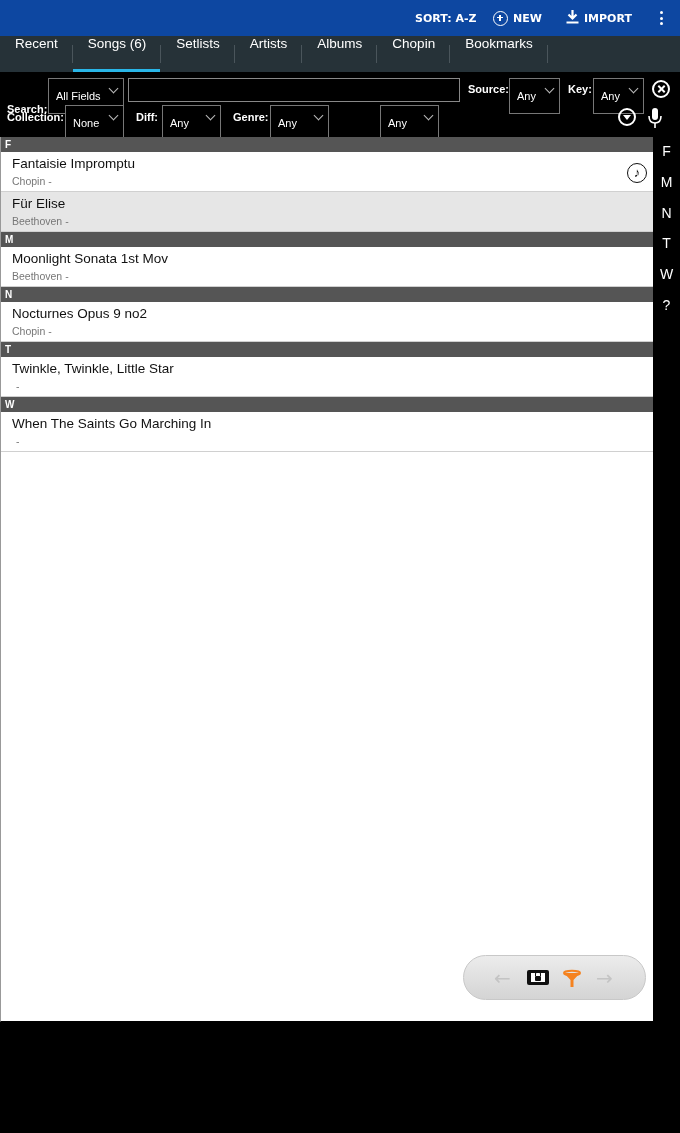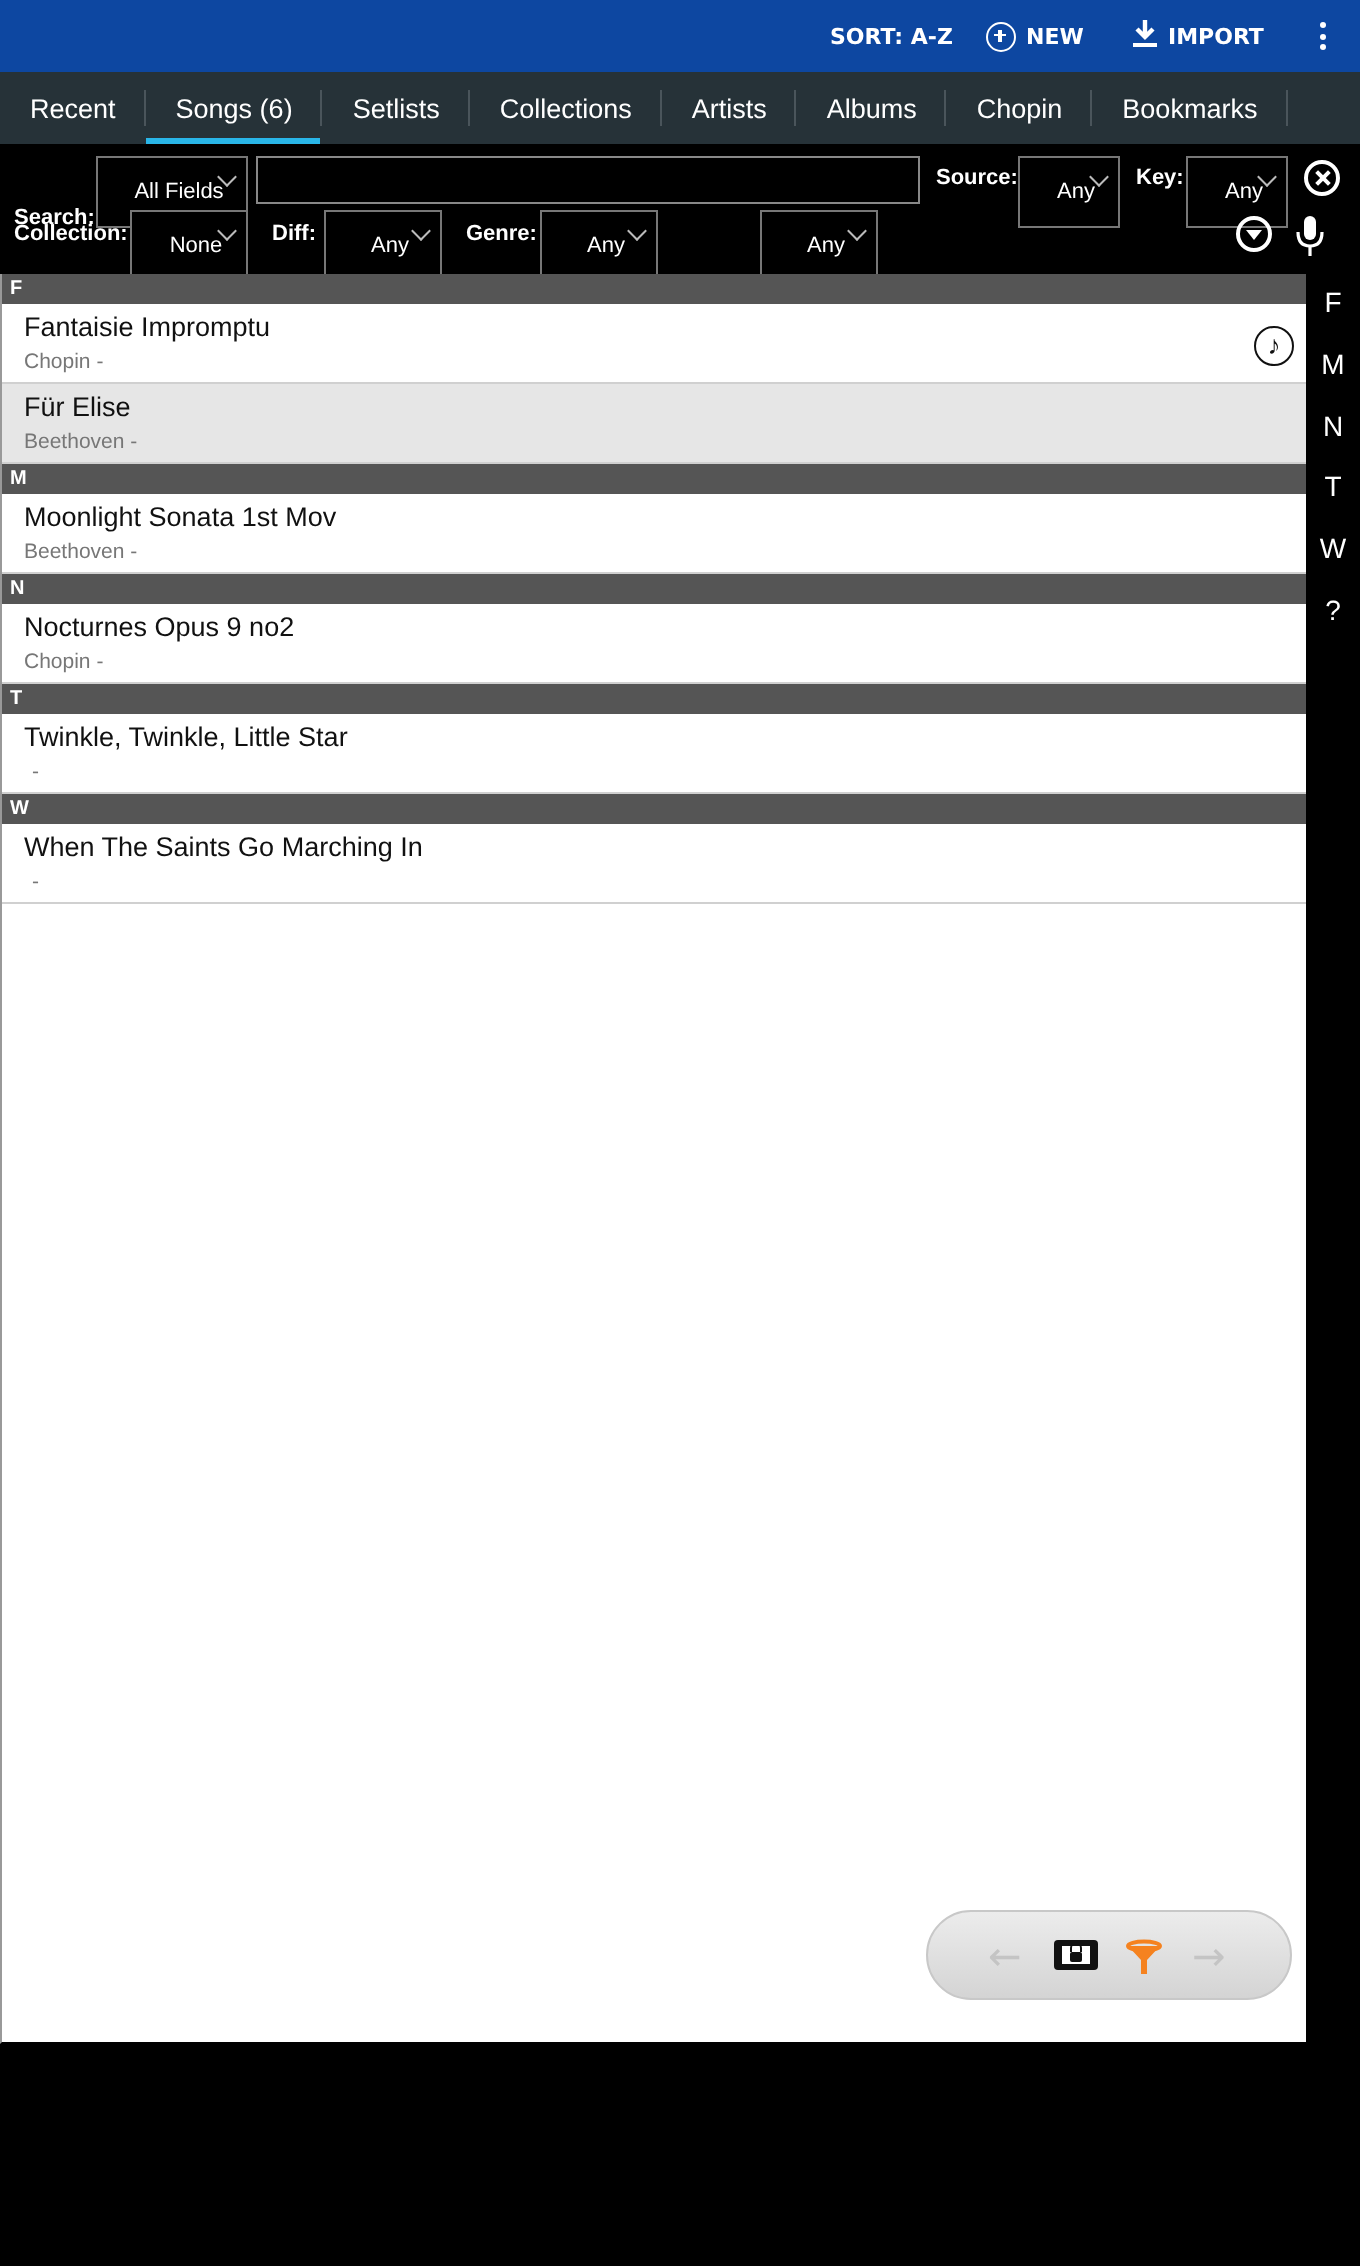--- a/index.html
+++ b/index.html
@@ -15,28 +15,28 @@
   #import-btn { position: absolute; left: 566px; }
   #more-btn { position: absolute; left: 655px; width: 12px; justify-content: center; }
   .circle-plus { width: 15px; height: 15px; border: 1.6px solid #fff; border-radius: 50%; position: relative; }
   .circle-plus::before { content: ""; position: absolute; left: 3px; top: 5.2px; width: 6px; height: 1.6px; background: #fff; }
   .circle-plus::after { content: ""; position: absolute; left: 5.2px; top: 3px; width: 1.6px; height: 6px; background: #fff; }
   .dots { display: flex; flex-direction: column; gap: 2.5px; }
   .dots span { width: 3px; height: 3px; background: #fff; border-radius: 50%; }
 
   
   .tabs { position: absolute; left: 0; top: 36px; width: 680px; height: 36px; background: #263238; display: flex; align-items: center; }
-  .tab { position: relative; height: 36px; display: flex; align-items: center; padding: 0 15px; font-size: 13.5px; color: #fff; cursor: pointer; font-family: "Liberation Sans", sans-serif; }
+  .tab { position: relative; height: 36px; display: flex; align-items: flex-start; padding: 0 15px; font-size: 13.5px; color: #fff; cursor: pointer; font-family: "Liberation Sans", sans-serif; }
   .tab.sep::after { content: ""; position: absolute; right: 0; top: 9px; width: 1px; height: 18px; background: #4a555b; }
   .tab.active::before { content: ""; position: absolute; left: 0; right: 1px; bottom: 0; height: 3px; background: #29b6e8; }
 
   
   .filters { position: absolute; left: 0; top: 72px; width: 680px; height: 64px; background: #000; font-family: "Liberation Sans", sans-serif; }
   .flabel { position: absolute; font-size: 11px; font-weight: bold; color: #fff; }
-  .dd { position: absolute; height: 36px; border: 1.5px solid #777; background: #000; font-size: 11px; color: #fff; padding-left: 7px; display: flex; align-items: center; cursor: pointer; justify-content: center; }
+  .dd { position: absolute; height: 36px; border: 1.5px solid #777; background: #000; font-size: 11px; color: #fff; padding-left: 7px; display: flex; align-items: center; cursor: pointer; }
   .dd .chev { position: absolute; right: 6px; top: 6px; width: 7px; height: 7px; border-right: 1px solid #bbb; border-bottom: 1px solid #bbb; transform: rotate(45deg); }
   .search-input { position: absolute; left: 128px; top: 6px; width: 332px; height: 24px; border: 1.5px solid #888; background: #000; color: #fff; font-size: 12px; padding: 0 6px; outline: none; }
   .circ-icon { position: absolute; width: 18px; height: 18px; border: 2px solid #fff; border-radius: 50%; cursor: pointer; }
   .circ-x::before, .circ-x::after { content: ""; position: absolute; left: 2.5px; top: 5.5px; width: 9px; height: 2px; background: #fff; }
   .circ-x::before { transform: rotate(45deg); }
   .circ-x::after { transform: rotate(-45deg); }
   .circ-down::before { content: ""; position: absolute; left: 3px; top: 4.5px; width: 0; height: 0; border-left: 4px solid transparent; border-right: 4px solid transparent; border-top: 5px solid #fff; }
   .mic { position: absolute; left: 648px; top: 36px; width: 14px; height: 20px; cursor: pointer; }
 
   
@@ -92,23 +92,20 @@
 
 <div class="tabs">
   <div class="tab sep">
       <span>Recent</span>
     </div>
   <div class="tab sep active">
       <span>Songs (6)</span>
     </div>
   <div class="tab sep">
       <span>Setlists</span>
-    </div>
-  <div class="tab sep">
-      <span>Collections</span>
     </div>
   <div class="tab sep">
       <span>Artists</span>
     </div>
   <div class="tab sep">
       <span>Albums</span>
     </div>
   <div class="tab sep">
       <span>Chopin</span>
     </div>

